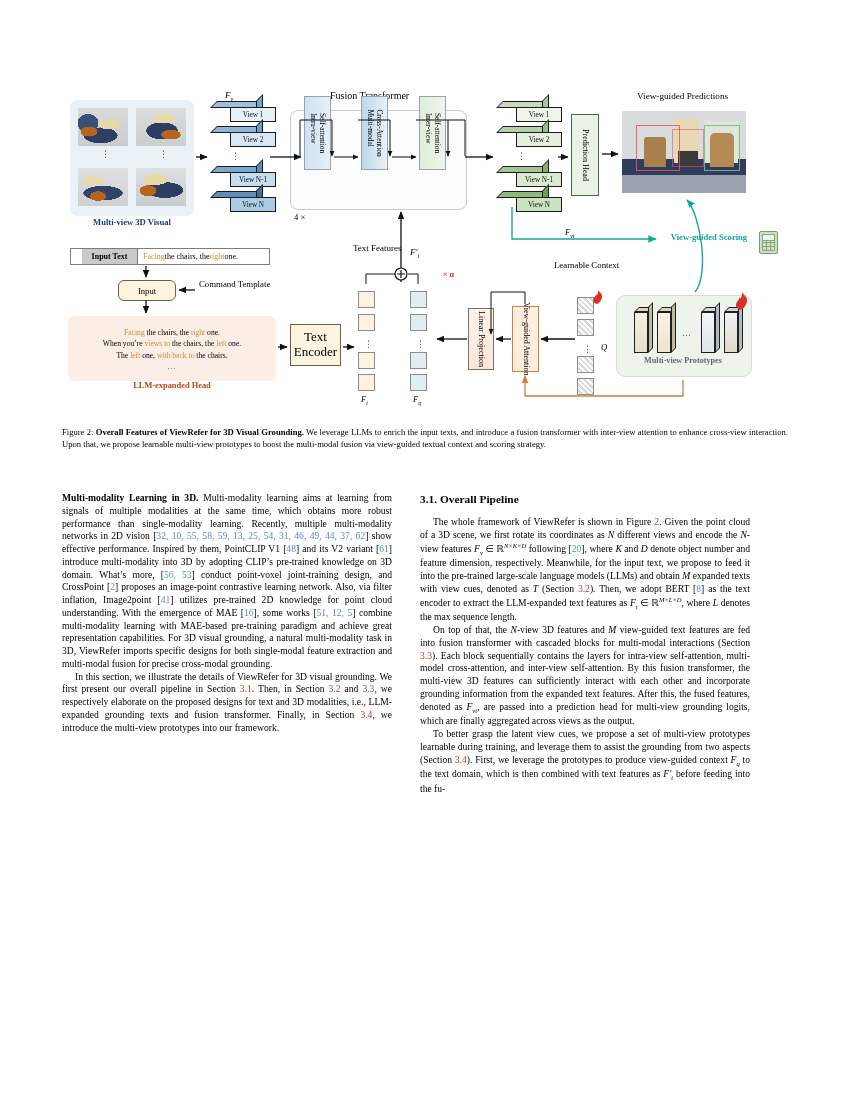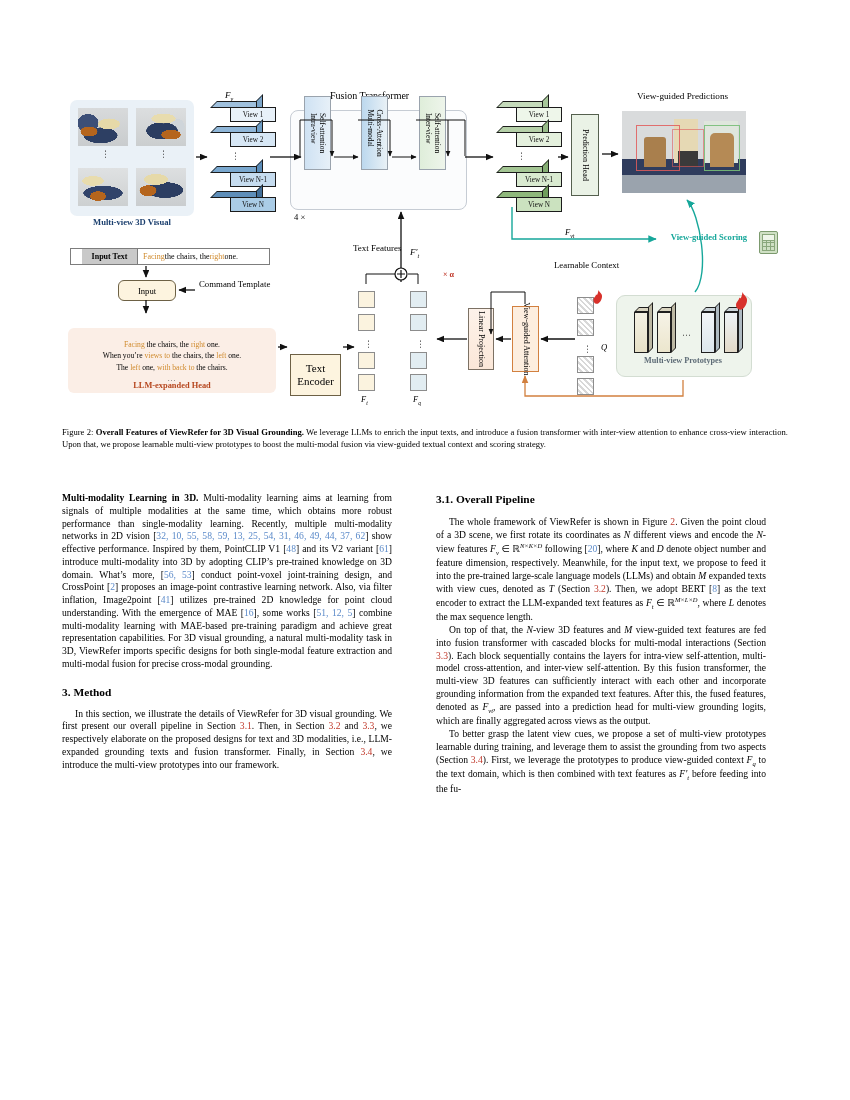--- a/index.html
+++ b/index.html
@@ -83,29 +83,29 @@
   .it-key{width:55px;background:#c9c9c9;border-right:1px solid #7d7d7d;
     display:flex;align-items:center;justify-content:center;font-size:8px;font-weight:bold;}
   .it-val{flex:1;display:flex;align-items:center;padding-left:5px;font-size:8px;}
 
   .llm-box{position:absolute;left:56px;top:196px;width:56px;height:19px;
     border:1px solid #6d6145;border-radius:6px;background:#fdf4df;
     display:flex;align-items:center;justify-content:center;font-size:8.6px;}
 
   .expanded{position:absolute;left:6px;top:232px;width:208px;height:63px;
     background:#fbeee6;border-radius:6px;display:flex;flex-direction:column;
-    align-items:center;justify-content:center;gap:2px;padding-top:2px;margin-top:12px;}
+    align-items:center;justify-content:center;gap:2px;padding-top:2px;}
   .expanded .ln{font-size:7.6px;line-height:1.25;white-space:nowrap;}
   .expanded-cap{position:absolute;left:6px;top:297px;width:208px;text-align:center;
     font-weight:bold;font-size:8.4px;color:#b6471f;}
 
   .textenc{position:absolute;left:228px;top:240px;width:51px;height:42px;
     border:1px solid #6d6145;background:#fdf4df;box-sizing:border-box;
     display:flex;flex-direction:column;align-items:center;justify-content:center;
-    font-size:11px;line-height:1.15;margin-top:30px;}
+    font-size:13px;line-height:1.15;}
 
   .tok{position:absolute;width:17px;height:17px;border:1px solid #8c8c8c;box-sizing:border-box;}
   .tok.t{background:#fbf3df;}
   .tok.q{background:#e2edf2;}
   .tok.ctx{background:#e9e9e9;}
 
   .linproj{position:absolute;left:406px;top:224px;width:26px;height:62px;
     border:1px solid #7c7164;background:linear-gradient(#fdf2ea,#fbe7d8);box-sizing:border-box;}
   .vga{position:absolute;left:450px;top:222px;width:27px;height:66px;
     border:1px solid #d2803f;background:#fdeedf;box-sizing:border-box;}
@@ -122,21 +122,21 @@
   svg.overlay{position:absolute;left:0;top:0;width:726px;height:335px;overflow:visible;}
 
   
   .caption{position:absolute;left:62px;top:426px;width:726px;
     font-size:8.6px;line-height:1.42;text-align:justify;}
   .caption b{font-weight:bold;}
 
   
   .col{position:absolute;width:330px;font-size:9.6px;line-height:1.33;text-align:justify;}
   .col.left{left:62px;top:492px;}
-  .col.right{left:436px;top:492px;}
+  .col.right{left:420px;top:492px;}
   .col p{margin:0 0 0 0;text-indent:13px;}
   .col p.noind{text-indent:0;}
   .sechead{font-weight:bold;font-size:11.4px;margin:14px 0 8px 0;}
   .runhead{font-weight:bold;}
   .cite{color:#5b8ac9;}
   .ref{color:#c0392b;}
   i{font-family:"Liberation Serif",serif;font-style:italic;}
   .mathit{font-style:italic;}
   sub{font-size:0.68em;}
 </style>
@@ -432,21 +432,20 @@
     </svg>
   </div>
 
   <div class="caption">
     <span>Figure 2: </span><b>Overall Features of ViewRefer for 3D Visual Grounding.</b><span> We leverage LLMs to enrich the input texts, and introduce a fusion transformer with inter-view attention to enhance cross-view interaction. Upon that, we propose learnable multi-view prototypes to boost the multi-modal fusion via view-guided textual context and scoring strategy.</span>
   </div>
 
   <div class="col left">
     <p class="noind"><span class="runhead">Multi-modality Learning in 3D.</span><span> Multi-modality learning aims at learning from signals of multiple modalities at the same time, which obtains more robust performance than single-modality learning. Recently, multiple multi-modality networks in 2D vision [</span><span class="cite">32, 10, 55, 58, 59, 13, 25, 54, 31, 46, 49, 44, 37, 62</span><span>] show effective performance. Inspired by them, PointCLIP V1 [</span><span class="cite">48</span><span>] and its V2 variant [</span><span class="cite">61</span><span>] introduce multi-modality into 3D by adopting CLIP’s pre-trained knowledge on 3D domain. What’s more, [</span><span class="cite">56, 53</span><span>] conduct point-voxel joint-training design, and CrossPoint [</span><span class="cite">2</span><span>] proposes an image-point contrastive learning network. Also, via filter inflation, Image2point [</span><span class="cite">41</span><span>] utilizes pre-trained 2D knowledge for point cloud understanding. With the emergence of MAE [</span><span class="cite">16</span><span>], some works [</span><span class="cite">51, 12, 5</span><span>] combine multi-modality learning with MAE-based pre-training paradigm and achieve great representation capabilities. For 3D visual grounding, a natural multi-modality task in 3D, ViewRefer imports specific designs for both single-modal feature extraction and multi-modal fusion for precise cross-modal grounding.</span></p>
 
-    <div class="sechead">3. Method</div>
 
     <p><span>In this section, we illustrate the details of ViewRefer for 3D visual grounding. We first present our overall pipeline in Section </span><span class="ref">3.1</span><span>. Then, in Section </span><span class="ref">3.2</span><span> and </span><span class="ref">3.3</span><span>, we respectively elaborate on the proposed designs for text and 3D modalities, i.e., LLM-expanded grounding texts and fusion transformer. Finally, in Section </span><span class="ref">3.4</span><span>, we introduce the multi-view prototypes into our framework.</span></p>
   </div>
 
   <div class="col right">
     <div class="sechead" style="margin-top:0;margin-bottom:9px;">3.1. Overall Pipeline</div>
 
     <p><span>The whole framework of ViewRefer is shown in Figure </span><span class="ref">2</span><span>. Given the point cloud of a 3D scene, we first rotate its coordinates as </span><i>N</i><span> different views and encode the </span><i>N</i><span>-view features </span><i>F</i><sub><i>v</i></sub><span> ∈ </span><span>ℝ</span><sup style="font-size:.68em;"><i>N×K×D</i></sup><span> following [</span><span class="cite">20</span><span>], where </span><i>K</i><span> and </span><i>D</i><span> denote object number and feature dimension, respectively. Meanwhile, for the input text, we propose to feed it into the pre-trained large-scale language models (LLMs) and obtain </span><i>M</i><span> expanded texts with view cues, denoted as </span><i>T</i><span> (Section </span><span class="ref">3.2</span><span>). Then, we adopt BERT [</span><span class="cite">8</span><span>] as the text encoder to extract the LLM-expanded text features as </span><i>F</i><sub><i>t</i></sub><span> ∈ </span><span>ℝ</span><sup style="font-size:.68em;"><i>M×L×D</i></sup><span>, where </span><i>L</i><span> denotes the max sequence length.</span></p>
 
     <p><span>On top of that, the </span><i>N</i><span>-view 3D features and </span><i>M</i><span> view-guided text features are fed into fusion transformer with cascaded blocks for multi-modal interactions (Section </span><span class="ref">3.3</span><span>). Each block sequentially contains the layers for intra-view self-attention, multi-model cross-attention, and inter-view self-attention. By this fusion transformer, the multi-view 3D features can sufficiently interact with each other and incorporate grounding information from the expanded text features. After this, the fused features, denoted as </span><i>F</i><sub><i>vt</i></sub><span>, are passed into a prediction head for multi-view grounding logits, which are finally aggregated across views as the output.</span></p>

